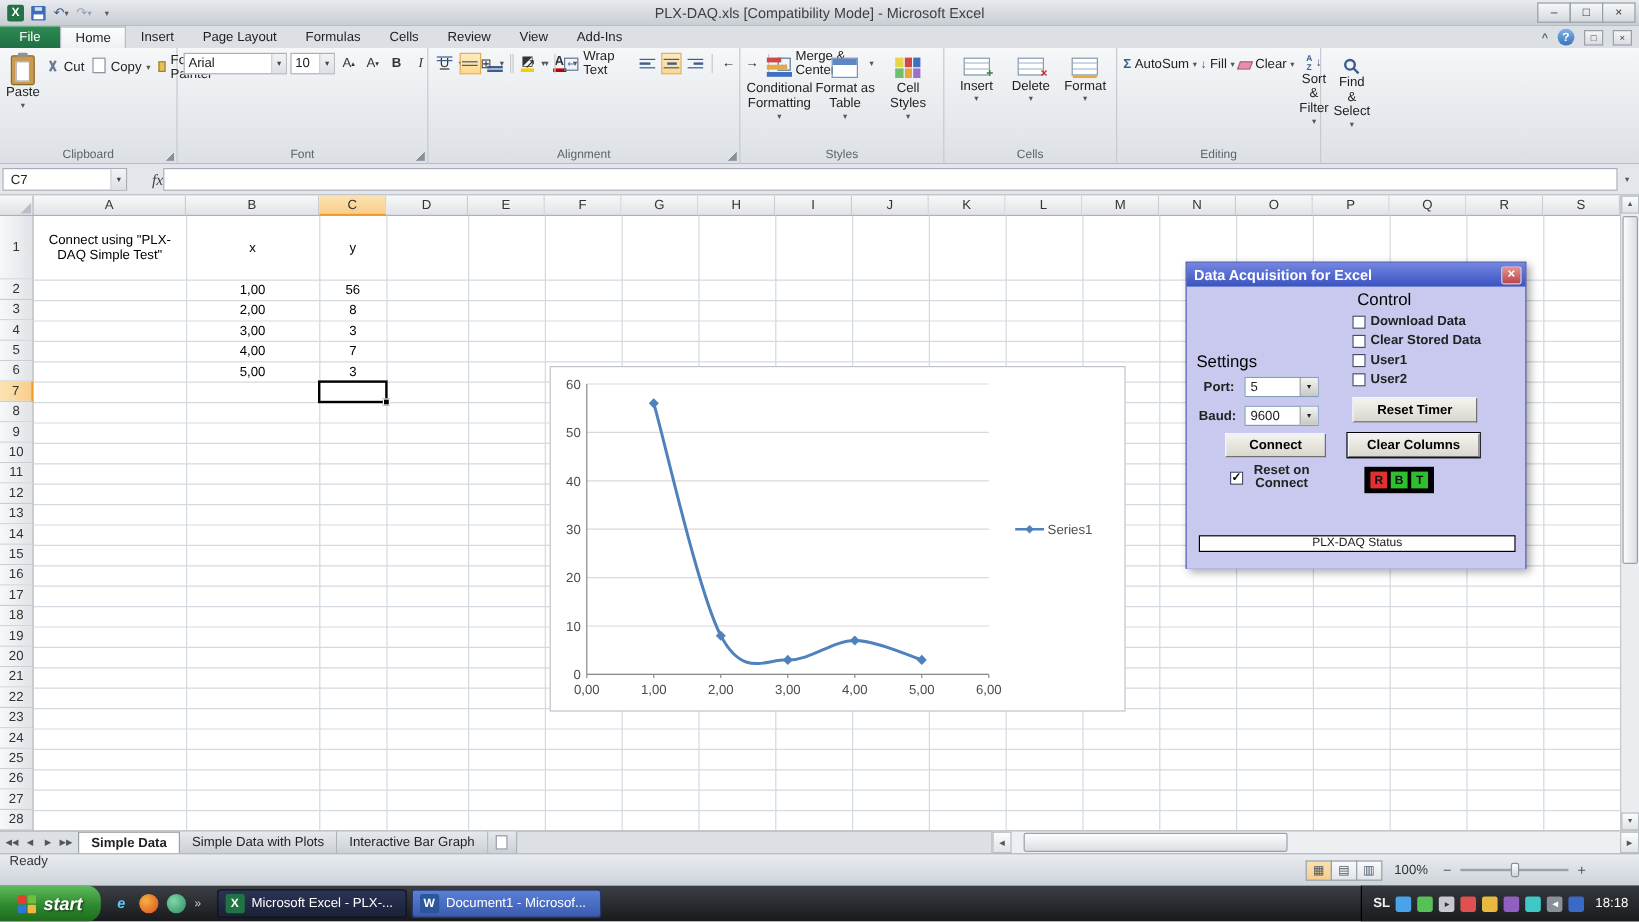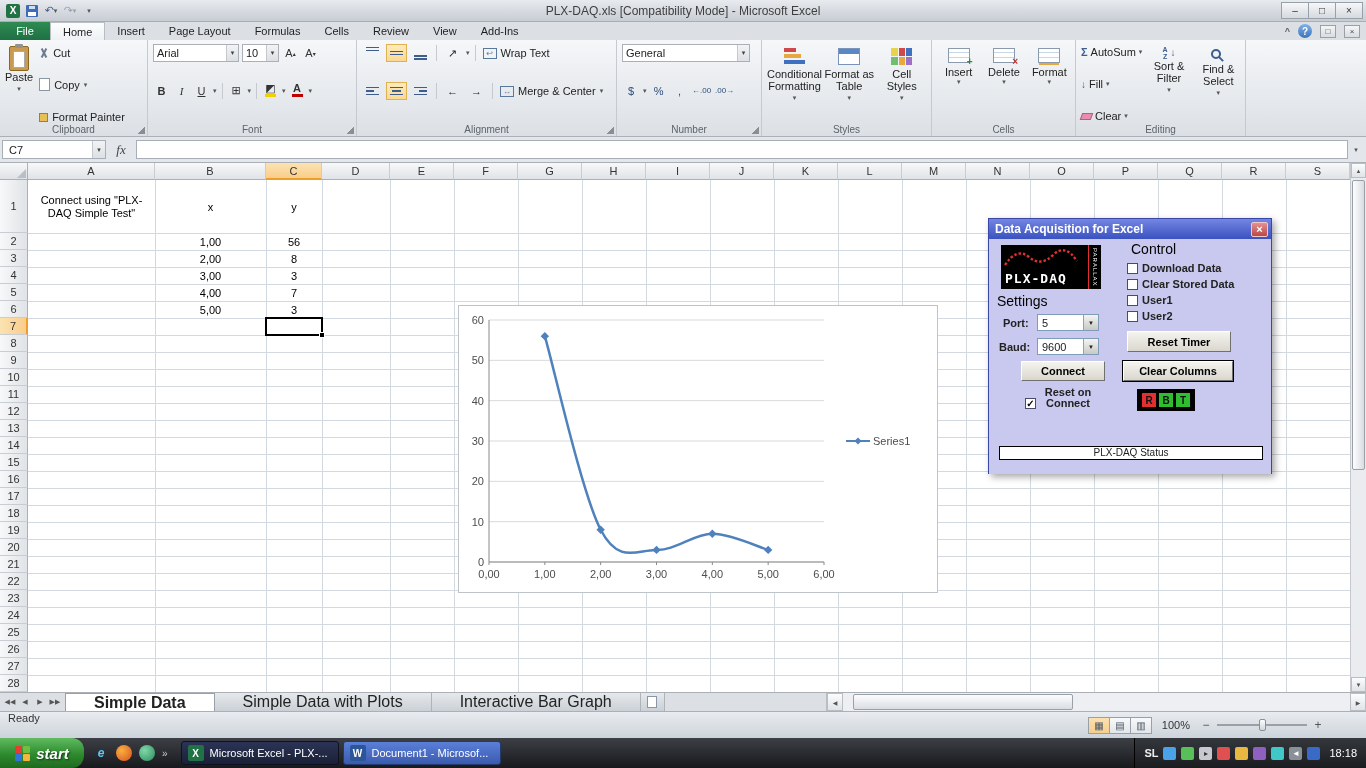--- a/index.html
+++ b/index.html
@@ -32,21 +32,21 @@
   .rgroup{position:relative;border-right:1px solid #C6CAD0;padding:4px 4px 14px 5px}
   .glabel{position:absolute;bottom:1px;left:0;right:0;text-align:center;font-size:10px;color:#5D636B}
   .dlaunch{position:absolute;right:2px;bottom:2px;width:8px;height:8px;background:linear-gradient(135deg,transparent 55%,#8A8F96 55%)}
   .g-clip{width:148px;display:flex;gap:4px}
   .g-font{width:209px}
   .g-align{width:260px}
   .g-num{width:145px}
   .g-sty{width:170px;display:flex;gap:2px}
   .g-cells{width:144px;display:flex;gap:2px;justify-content:center}
   .g-edit{width:170px;display:flex;gap:4px}
-  .vstack{display:flex;flex-direction:column;gap:20px}
+  .vstack{display:flex;flex-direction:row;gap:3px}
   .hrow{display:flex;align-items:center;gap:3px}
   .bigbtn{display:flex;flex-direction:column;align-items:center;justify-content:flex-start;font-size:11px;color:#222;text-align:center;line-height:12px}
   .caret{font-size:7px;color:#555}
   .clipboard-ic{width:20px;height:25px;background:#C99A52;border:1px solid #8A6820;border-radius:2px;position:relative;margin-top:2px}
   .clipboard-ic::before{content:"";position:absolute;left:5px;top:-3px;width:8px;height:4px;background:#95928B;border-radius:1px}
   .clipboard-ic::after{content:"";position:absolute;left:3px;top:4px;right:3px;bottom:2px;background:#fff;border:1px solid #AAA}
   .sbtn{display:flex;align-items:center;gap:4px;height:17px;font-size:11px;color:#222;padding:0 2px}
   .ic-cut{position:relative;width:10px;height:11px}
   .ic-cut::before,.ic-cut::after{content:"";position:absolute;left:4px;top:0;width:2px;height:10px;background:#6B7B90}
   .ic-cut::before{transform:rotate(28deg)}.ic-cut::after{transform:rotate(-28deg)}
@@ -95,21 +95,21 @@
   .ic-eraser{width:11px;height:7px;background:#E88CB0;border:1px solid #B06080;transform:skewX(-20deg)}
   .ebtn-big{width:46px;display:flex;flex-direction:column;align-items:center;text-align:center;font-size:11px;line-height:12px;color:#222;padding-top:2px}
   .az{font-size:7px;line-height:7px;font-weight:bold;color:#3E5C8C}
   .dnarrow{color:#3E5C8C;font-size:10px}
   .ic-mag{width:10px;height:10px;border:2px solid #3E5C8C;border-radius:50%;position:relative;margin:3px 4px 4px 0}
   .ic-mag::after{content:"";position:absolute;width:6px;height:2px;background:#3E5C8C;transform:rotate(45deg);right:-5px;bottom:-3px}
   
   #fbar{position:absolute;top:137px;left:0;right:0;height:26px;background:#E3E7EC;border-bottom:1px solid #ABAFB6;display:flex;align-items:center;padding:0 2px}
   .namebox{width:104px;height:19px;background:#fff;border:1px solid #A8AEB7;display:flex;align-items:center;padding-left:6px;font-size:11px}
   .namebox .cbtn{margin-left:auto;width:13px;height:100%;display:flex;align-items:center;justify-content:center;font-size:7px;color:#444;background:linear-gradient(#F2F3F5,#DDE0E4);border-left:1px solid #C5C9CE}
-  .fxwrap{width:30px;display:flex;align-items:center;justify-content:center;font-family:"Liberation Serif",serif;font-style:italic;font-size:13px;color:#444}
+  .fxwrap{width:30px;display:flex;align-items:center;justify-content:flex-end;font-family:"Liberation Serif",serif;font-style:italic;font-size:13px;color:#444}
   .finput{flex:1;height:19px;background:#fff;border:1px solid #A8AEB7}
   .fexpand{width:16px;text-align:center;font-size:7px;color:#555}
   
   #sheet{position:absolute;top:163px;left:0;width:1350px;height:529px;background:#fff;overflow:hidden}
   .corner{position:absolute;left:0;top:0;width:28px;height:17px;background:linear-gradient(#F7F8F9,#DEE1E5);border-right:1px solid #ABAFB6;border-bottom:1px solid #ABAFB6}
   .corner::after{content:"";position:absolute;right:1px;bottom:1px;border-left:9px solid transparent;border-bottom:9px solid #B9BFC7}
   .colhdr{position:absolute;top:0;height:17px;display:flex;align-items:center;justify-content:center;font-size:11px;color:#333;background:linear-gradient(#F7F8F9,#E0E3E7);border-right:1px solid #C9CDD3;border-bottom:1px solid #ABAFB6}
   .colhdr.sel{background:linear-gradient(#FCE3B2,#F9CD8B);border-bottom:2px solid #EF9D28}
   .rowhdr{position:absolute;left:0;width:28px;display:flex;align-items:center;justify-content:center;font-size:11px;color:#333;background:linear-gradient(90deg,#F7F8F9,#E0E3E7);border-bottom:1px solid #C9CDD3;border-right:1px solid #ABAFB6}
   .rowhdr.sel{background:linear-gradient(90deg,#FCE3B2,#F9CD8B);border-right:2px solid #EF9D28}
@@ -135,32 +135,32 @@
   .logo-brand{position:absolute;right:0;top:0;bottom:0;width:13px;color:#fff;font-size:6px;letter-spacing:1px;writing-mode:vertical-rl;display:flex;align-items:center;justify-content:center;border-left:1px solid #E03030}
   .dlg-h{position:absolute;font-size:14px;color:#000}
   .dcb{position:absolute;display:flex;align-items:center;gap:4px;font-size:11px;font-weight:bold}
   .box{width:11px;height:11px;background:#fff;border:1px solid #4A4A6A;display:flex;align-items:center;justify-content:center;font-size:10px;flex:none}
   .box.checked::after{content:"\2713";font-weight:bold;color:#000}
   .dlbl{position:absolute;font-weight:bold;font-size:11px}
   .dsel{position:absolute;width:62px;height:17px;background:#fff;border:1px solid #7F9DB9;display:flex;align-items:center;padding-left:4px;font-size:11px}
   .dsel .dcar{margin-left:auto;width:15px;height:100%;background:linear-gradient(#F4F4F2,#C8C8C4);border-left:1px solid #9AA0A8;display:flex;align-items:center;justify-content:center;font-size:6px;color:#222}
   .dbtn{position:absolute;background:linear-gradient(#F4F3EE,#D9D7CD);border:1px solid;border-color:#FFF #707070 #707070 #FFF;font-weight:bold;font-size:11px;display:flex;align-items:center;justify-content:center;color:#000}
   .dbtn.def{box-shadow:0 0 0 1px #000}
-  .rst{align-items:flex-end}
+  .rst{align-items:center}
   .rst-label{width:56px;white-space:normal;line-height:11px;text-align:center}
   .rbt{position:absolute;left:148px;top:150px;width:58px;height:22px;background:#000;display:flex;align-items:center;justify-content:center;gap:3px}
   .led{width:14px;height:14px;display:flex;align-items:center;justify-content:center;font-size:10px;font-weight:bold;color:#111}
   .dbar{position:absolute;left:10px;width:264px;background:#fff;border:1px solid #000;text-align:center}
   #bar-msgs{top:186px;height:16px;font-weight:bold;font-size:11px;line-height:14px}
   #bar-status{top:207px;height:14px;font-size:10px;line-height:12px}
   
   #tabsrow{position:absolute;top:692px;left:0;right:0;height:19px;background:#DCE0E5;border-top:1px solid #ABAFB6;display:flex;align-items:stretch}
   .tnav{display:flex;align-items:center;gap:1px;padding:0 3px}
   .tnavb{width:14px;height:15px;display:flex;align-items:center;justify-content:center;font-size:7px;color:#555}
-  .stab{display:flex;align-items:center;padding:0 28px;font-size:16px;color:#222;background:linear-gradient(#E6E9EC,#CBD0D6);border-right:1px solid #AEB3BA}
+  .stab{display:flex;align-items:center;padding:0 10px;font-size:11px;color:#222;background:linear-gradient(#E6E9EC,#CBD0D6);border-right:1px solid #AEB3BA}
   .stab.active{background:#fff;font-weight:bold;border:1px solid #9AA0A8;border-bottom:none}
   .ins-tab{width:24px;display:flex;align-items:center;justify-content:center;background:linear-gradient(#E6E9EC,#CBD0D6);border-right:1px solid #AEB3BA}
   .ic-sheet{width:10px;height:12px;background:#fff;border:1px solid #8A96A6}
   .tabs-blank{flex:1}
   .hscroll{width:540px;display:flex;align-items:stretch;border-left:1px solid #B9BDC4;background:#EDEFF2}
   .harrow{width:16px;display:flex;align-items:center;justify-content:center;font-size:6px;color:#555;background:linear-gradient(#FBFCFD,#E0E3E7);border:1px solid #B9BDC4}
   .htrack{flex:1;position:relative}
   .hthumb{position:absolute;left:10px;width:220px;top:1px;bottom:1px;background:linear-gradient(#FDFDFE,#D9DDE2);border:1px solid #9AA0A8;border-radius:2px}
   
   #statusbar{position:absolute;top:711px;left:0;right:0;height:27px;background:linear-gradient(#E9ECF0,#CDD3DA);border-top:1px solid #ABAFB6;display:flex;font-size:11px;color:#333}
@@ -369,38 +369,20 @@
             <span class="icsq">↔</span>
             <span>Merge &amp; Center</span> 
             <span class="caret">▾</span>
           </div>
       </div>
     </div>
     <div class="glabel">Alignment</div>
     <div class="dlaunch"></div>
   </div>
 
-  <div class="rgroup g-num">
-    <div class="vstack">
-      <div class="combo" style="width:128px">
-          <span>General</span>
-          <span class="cbtn">▾</span>
-        </div>
-      <div class="hrow">
-        <div class="numsym">$</div>
-          <span class="caret">▾</span>
-        <div class="numsym">%</div>
-        <div class="numsym">,</div>
-        <div class="decbtn">←.00</div>
-        <div class="decbtn">.00→</div>
-      </div>
-    </div>
-    <div class="glabel">Number</div>
-    <div class="dlaunch"></div>
-  </div>
 
   <div class="rgroup g-sty">
     <div class="stybtn">
       <span class="mini-bars">
           <i></i>
           <i></i>
           <i></i>
         </span>
       <span>Conditional Formatting</span>
         <span class="caret">▾</span>
@@ -664,27 +646,20 @@
         <text class="ctick" x="414" y="139">Series1</text>
       </svg></div>
 </div>
 
 <div id="dialog">
   <div class="dlg-title">
     <span>Data Acquisition for Excel</span>
     <div class="dlg-close">×</div>
   </div>
   <div class="dlg-body">
-    <div class="logo">
-      <svg width="84" height="22" style="position:absolute;left:2px;top:2px">
-        <path d="M2 18 Q 14 0, 26 10 T 50 8 T 74 14" fill="none" stroke="#E03030" stroke-width="2.4" stroke-dasharray="2.5 2"></path>
-      </svg>
-      <span class="logo-text">PLX-DAQ</span>
-      <span class="logo-brand">PARALLAX</span>
-    </div>
     <div class="dlg-h" style="left:142px;top:2px">Control</div>
 
     <div class="dcb" style="left:138px;top:23px">
       <span class="box"></span>
       <span>Download Data</span>
     </div>
     <div class="dcb" style="left:138px;top:39px">
       <span class="box"></span>
       <span>Clear Stored Data</span>
     </div>

